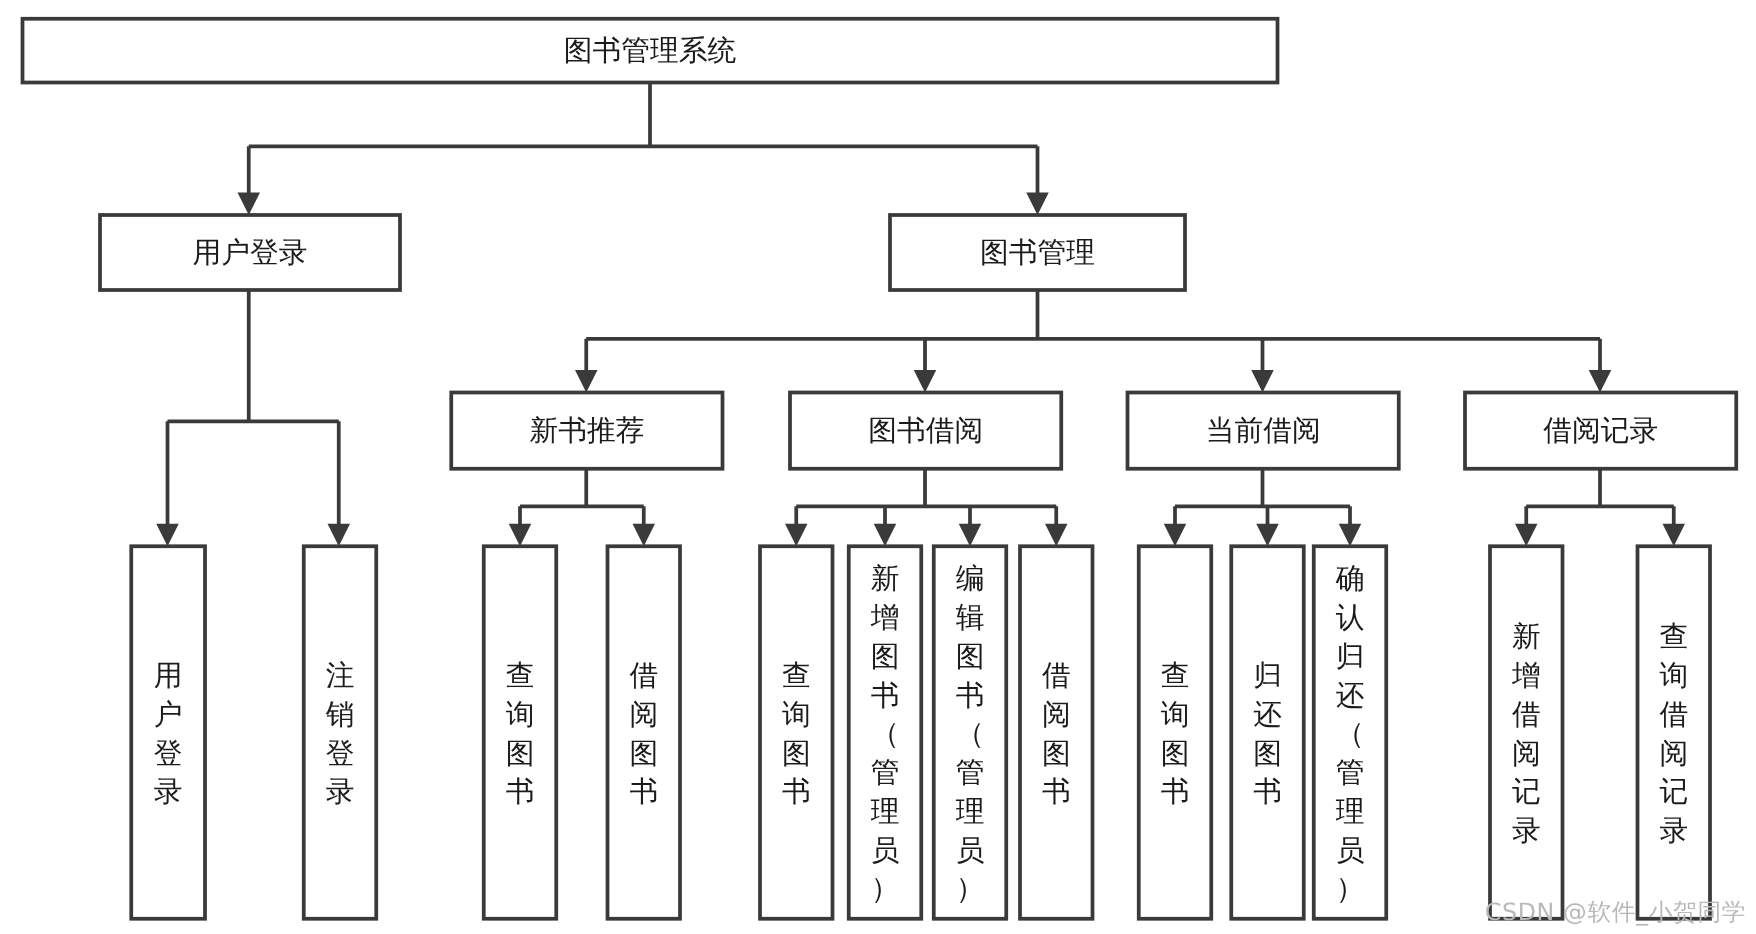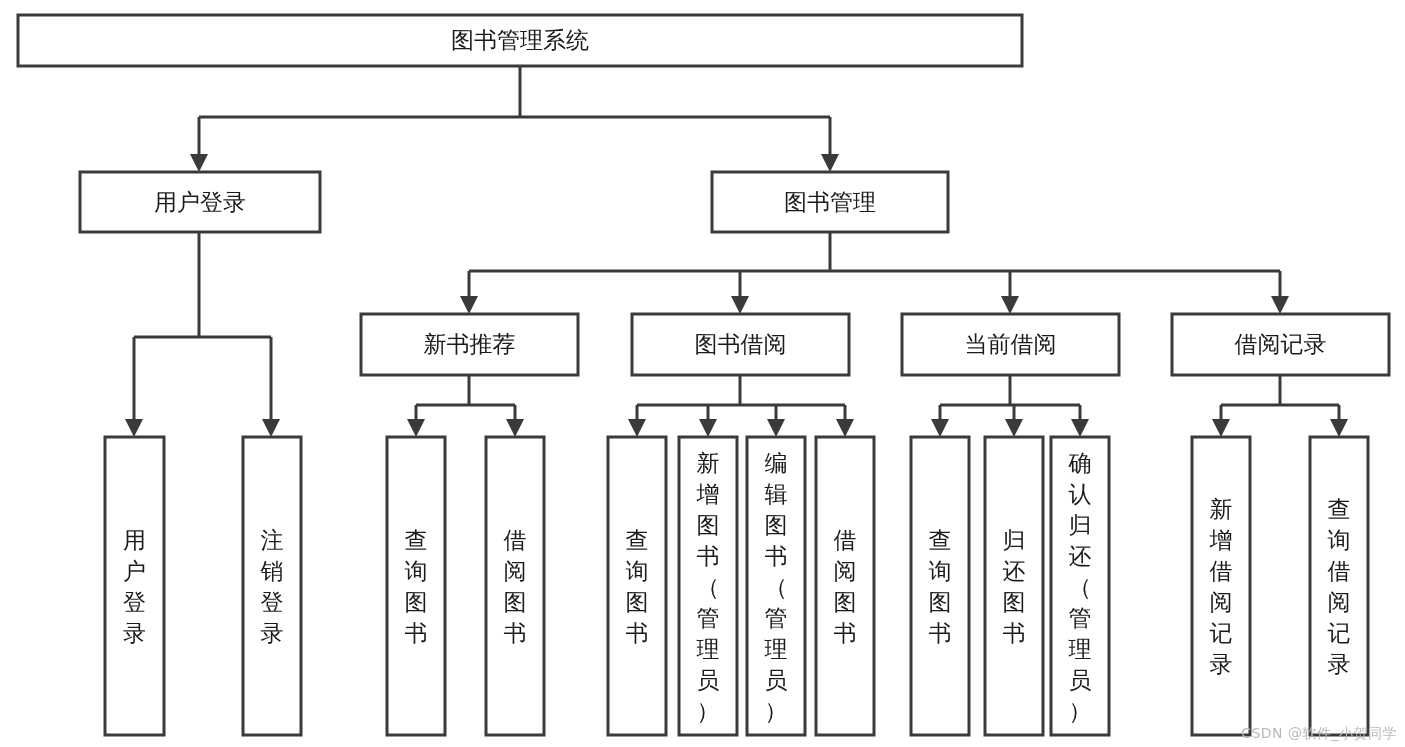--- a/index.html
+++ b/index.html
@@ -52,21 +52,21 @@
     fill: #1b1b1b;
     font-family: "DejaVu Sans", "Liberation Sans", sans-serif;
     font-size: 23px;
     text-anchor: middle;
   }
   .watermark {
     position: absolute;
     right: 8px;
     bottom: 4px;
     font-family: "DejaVu Sans", "Liberation Sans", sans-serif;
-    font-size: 14px;
+    font-size: 19px;
     color: #b9b9b9;
     letter-spacing: 0.5px;
     white-space: nowrap;
     user-select: none;
   }
 </style>
 </head>
 <body>
 
 <div id="diagram-root">

